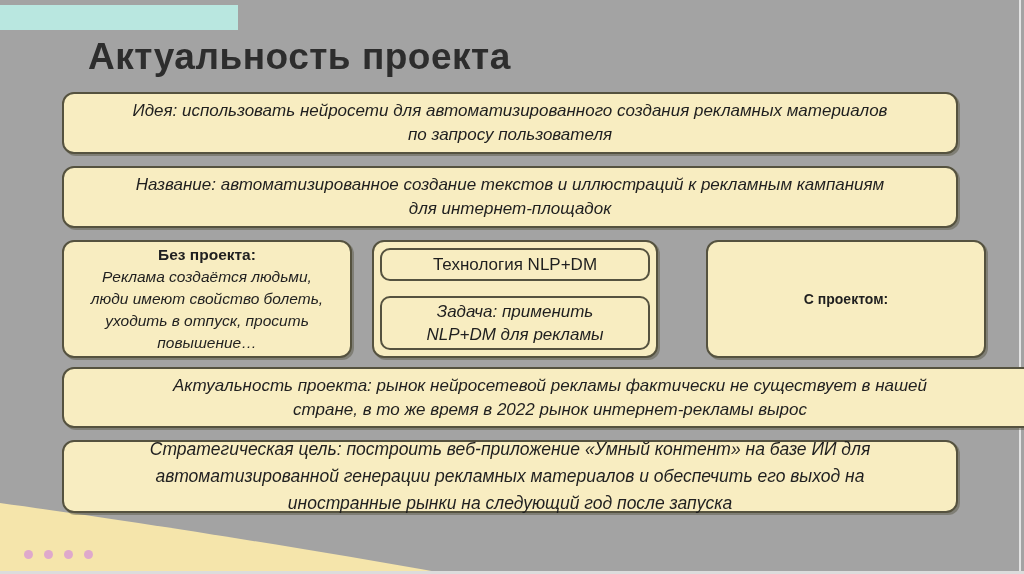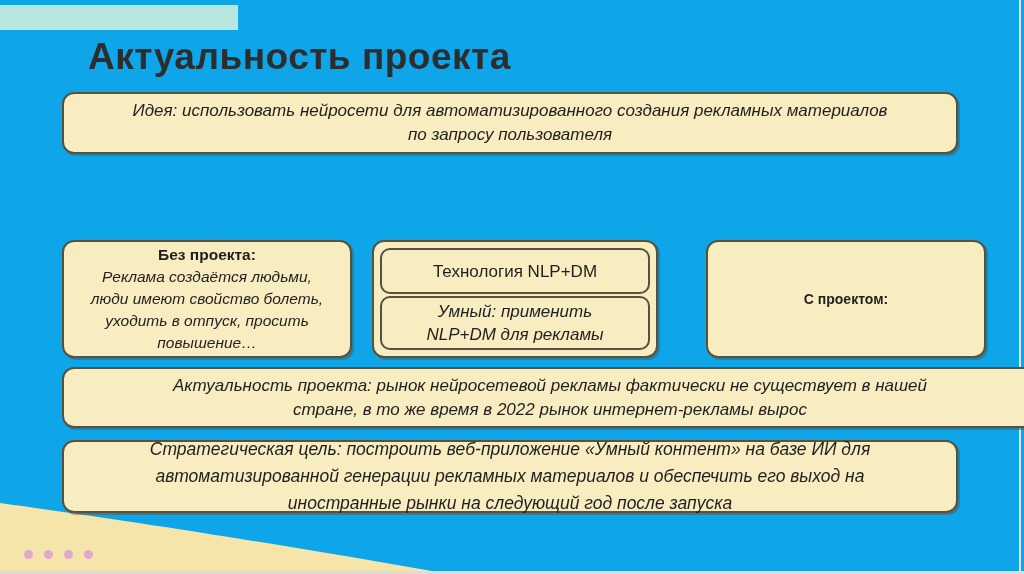--- a/index.html
+++ b/index.html
@@ -1,18 +1,18 @@
 <!DOCTYPE html>
 <html><head>
 <meta charset="utf-8">
 <style>
   html,body{margin:0;padding:0;background:#ffffff;}
   body{font-family:"Liberation Sans","DejaVu Sans",sans-serif;}
   #slide{
-    position:relative;width:1024px;height:574px;background:#0ea5e9;overflow:hidden;
+    position:relative;width:1024px;height:574px;background:#a3a3a3;overflow:hidden;
   }
   
   .teal-bar{position:absolute;left:0;top:5px;width:238px;height:25px;background:#b9e7e0;}
   
   .corner-shape{position:absolute;left:0;bottom:0;width:460px;height:74px;}
   
   .edge-right{position:absolute;right:3px;top:0;width:2px;height:574px;background:#e3e3e3;}
   .edge-bottom{position:absolute;left:0;bottom:0;width:1024px;height:3px;background:#dcdcdc;}
   .page-title{
     position:absolute;left:88px;top:36px;font-size:37px;font-weight:bold;
@@ -27,21 +27,21 @@
   .lines{white-space:pre-line;font-style:italic;}
   .box-idea{left:62px;top:92px;width:896px;height:62px;font-size:17px;line-height:24px;}
   .box-name{left:62px;top:166px;width:896px;height:62px;font-size:17px;line-height:24px;}
   .box-without{left:62px;top:240px;width:290px;height:118px;font-size:15.5px;line-height:22px;}
   .box-middle{left:372px;top:240px;width:286px;height:118px;padding:6px;justify-content:space-between;}
   .inner-box{
     background:#f8edc1;border:2px solid #55523f;border-radius:10px;width:100%;
     box-sizing:border-box;display:flex;flex-direction:column;justify-content:center;
     align-items:center;text-align:center;font-size:17px;line-height:23px;color:#1f1f1f;
   }
-  .inner-tech{height:46px;}
+  .inner-tech{height:33px;}
   .inner-task{height:54px;}
   .box-with{left:678px;top:240px;width:280px;height:118px;font-size:14px;line-height:18.5px;padding:16px 8px;margin-left:28px;}
   .box-relevance{left:62px;top:367px;width:976px;height:61px;font-size:17px;line-height:24px;}
   .box-goal{left:62px;top:440px;width:896px;height:73px;font-size:17.5px;line-height:27px;}
   .box-heading{font-weight:bold;}
   .pager-dots{position:absolute;left:24px;top:550px;display:flex;gap:11px;}
   .dot{width:9px;height:9px;border-radius:50%;background:#dfa9cc;}
 </style>
 </head>
 <body>
@@ -57,35 +57,39 @@
   <div class="edge-right"></div>
   <div class="edge-bottom"></div>
 
   <div class="page-title">Актуальность проекта</div>
 
   <div class="box box-idea">
     <div class="lines">Идея: использовать нейросети для автоматизированного создания рекламных материалов
 по запросу пользователя</div>
   </div>
 
+  <div class="box box-name">
+    <div class="lines">Название: автоматизированное создание текстов и иллюстраций к рекламным кампаниям
+для интернет-площадок</div>
+  </div>
 
   <div class="box box-without">
     <div class="box-heading">Без проекта:</div>
     <div class="lines">Реклама создаётся людьми,
 люди имеют свойство болеть,
 уходить в отпуск, просить
 повышение…</div>
   </div>
 
   <div class="box box-middle">
     <div class="inner-box inner-tech">
       <div>Технология NLP+DM</div>
     </div>
     <div class="inner-box inner-task">
-      <div class="lines">Умный: применить
+      <div class="lines">Задача: применить
 NLP+DM для рекламы</div>
     </div>
   </div>
 
   <div class="box box-with">
     <div class="box-heading">С проектом:</div>
   </div>
 
   <div class="box box-relevance">
     <div class="lines">Актуальность проекта: рынок нейросетевой рекламы фактически не существует в нашей

